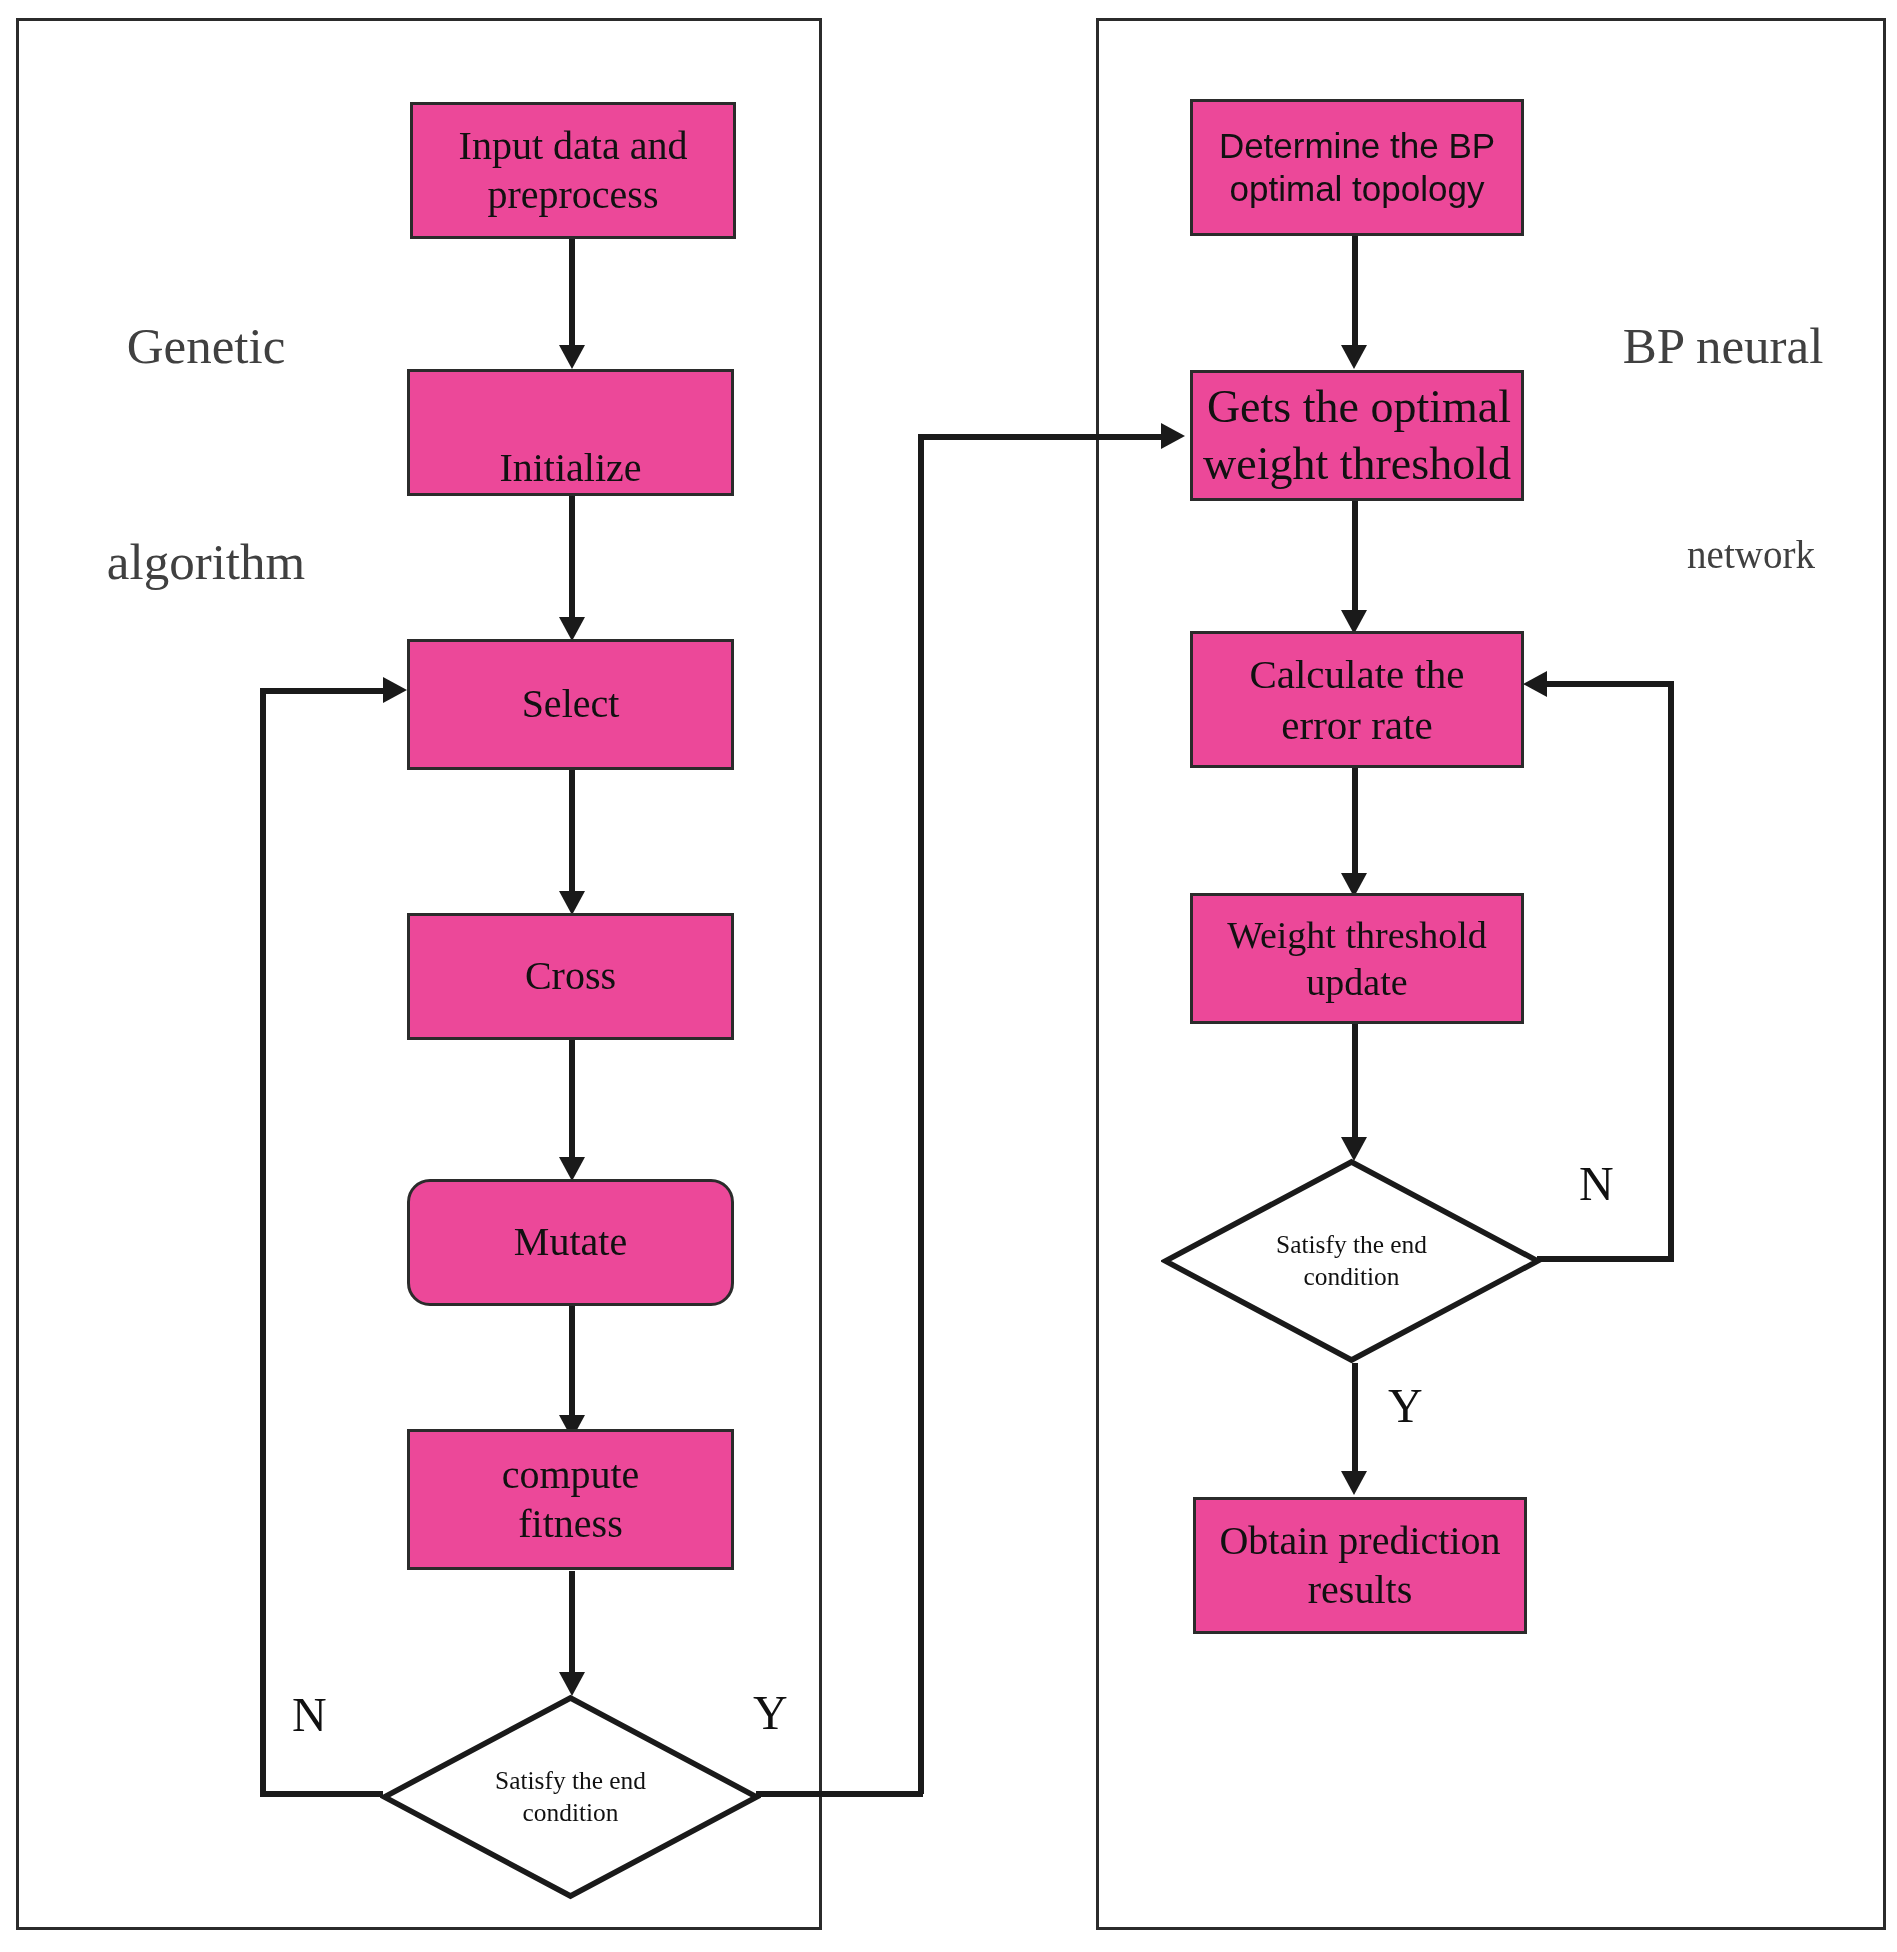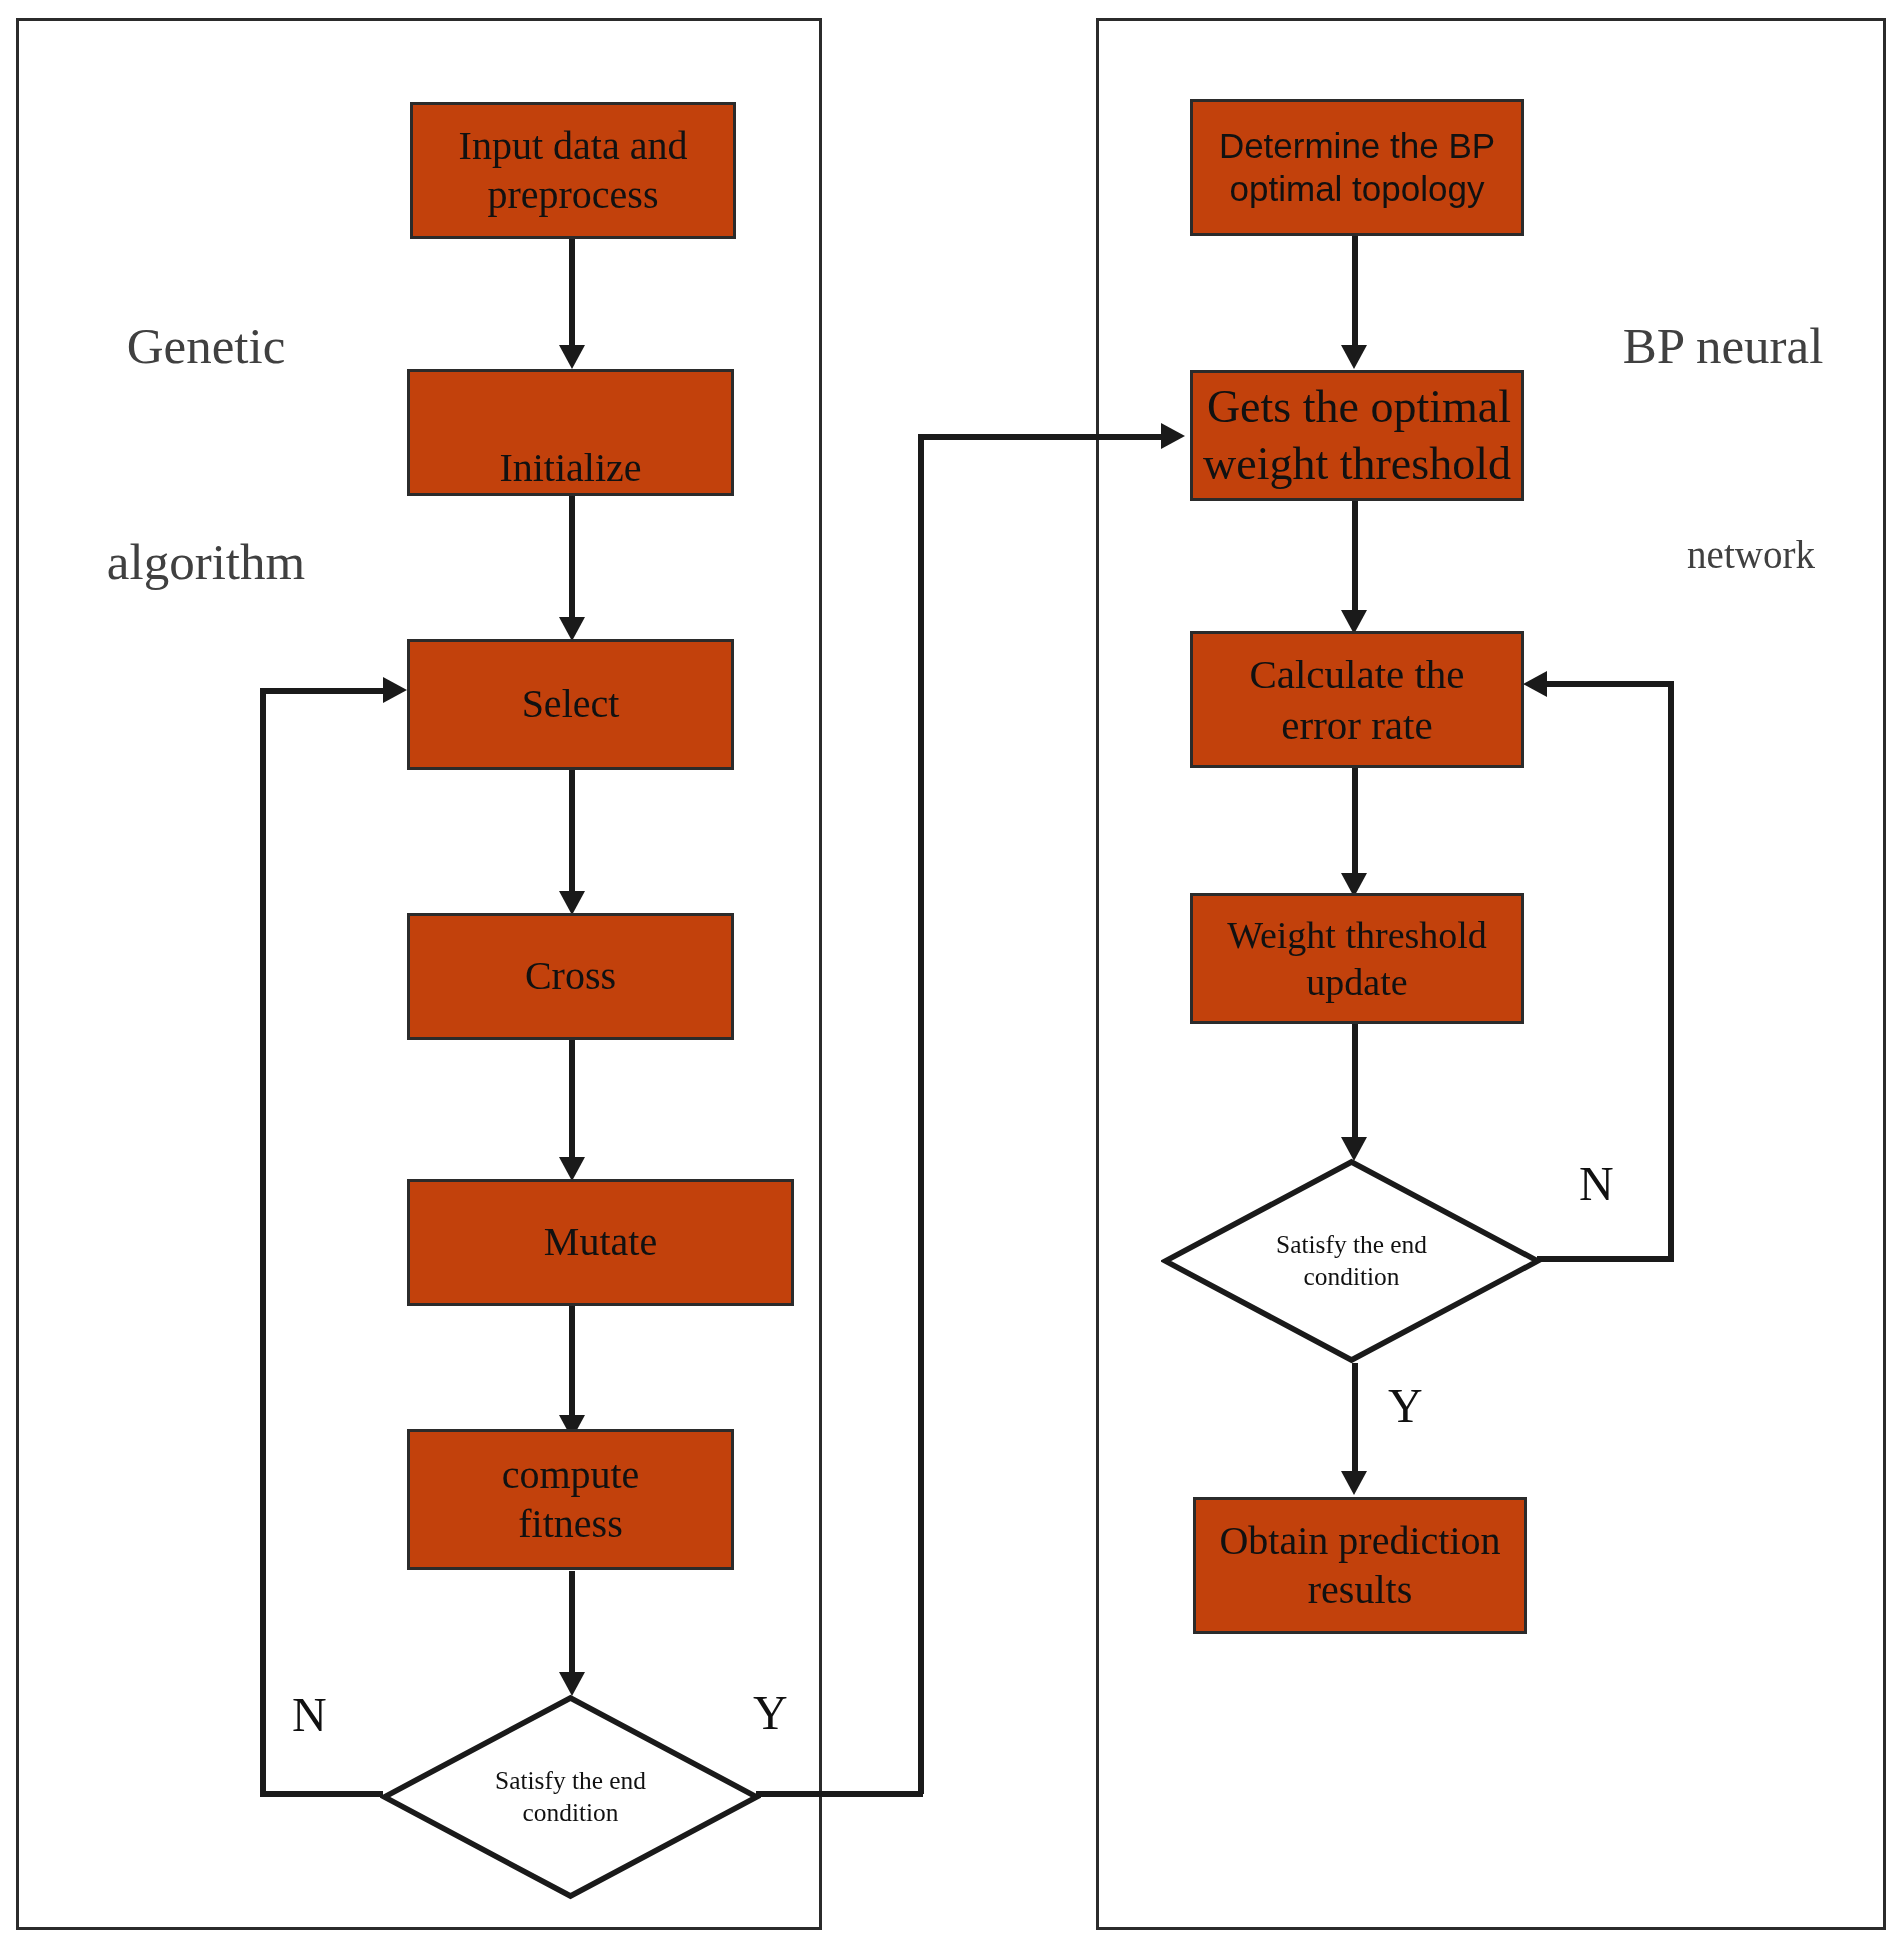--- a/index.html
+++ b/index.html
@@ -17,21 +17,21 @@
   }
   .panel {
     position: absolute;
     border: 3.2px solid #2b2b2b;
     background: transparent;
     box-sizing: border-box;
   }
   .node {
     position: absolute;
     border: 3.2px solid #2b2b2b;
-    background: #c2410c;
+    background: #ec4899;
     box-sizing: border-box;
     display: flex;
     align-items: center;
     justify-content: center;
     text-align: center;
     color: #111111;
     font-family: "Liberation Serif", "DejaVu Serif", serif;
     line-height: 1.22;
     z-index: 4;
   }
@@ -146,21 +146,21 @@
   <div class="vline" style="left:569px; top:770px; width:5.6px; height:127px;"></div>
   <div class="arrowhead arrow-down" style="left:559px; top:891px;"></div>
 
   <div class="node" style="left:407px; top:913px; width:327px; height:127px; font-size:40px;">
     <span class="txt">Cross</span>
   </div>
 
   <div class="vline" style="left:569px; top:1040px; width:5.6px; height:123px;"></div>
   <div class="arrowhead arrow-down" style="left:559px; top:1157px;"></div>
 
-  <div class="node" style="left:407px; top:1179px; width:387px; height:127px; font-size:40px;">
+  <div class="node" style="left:407px; top:1179px; width:327px; height:127px; font-size:40px;border-radius:23px;">
     <span class="txt">Mutate</span>
   </div>
 
   <div class="vline" style="left:569px; top:1306px; width:5.6px; height:115px;"></div>
   <div class="arrowhead arrow-down" style="left:559px; top:1415px;"></div>
 
   <div class="node" style="left:407px; top:1429px; width:327px; height:141px; font-size:40px;">
     <span class="txt">compute
 fitness</span>
   </div>

